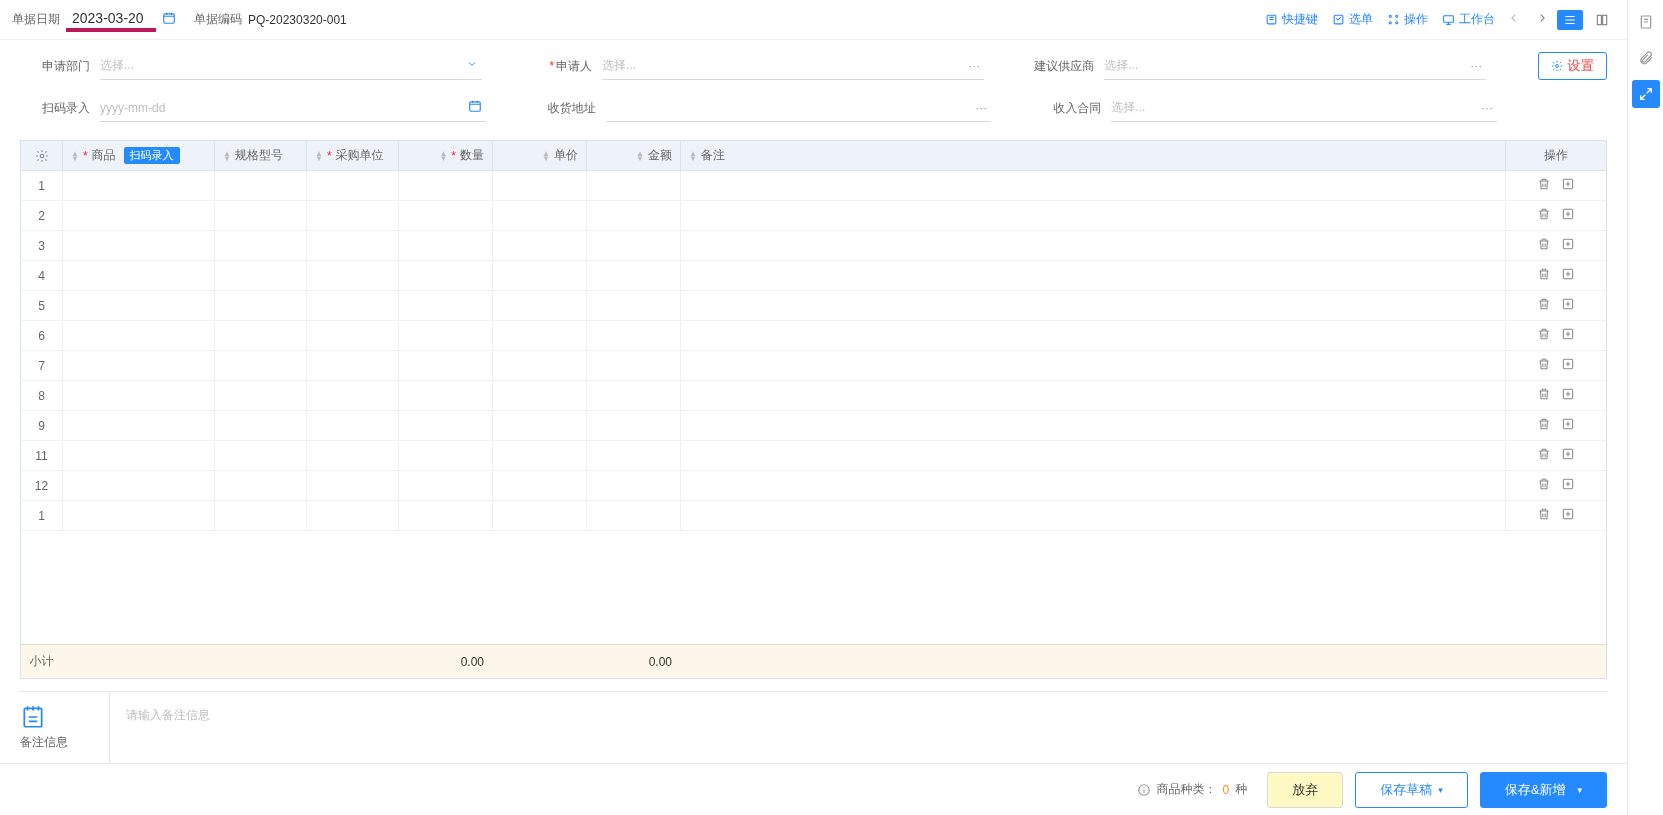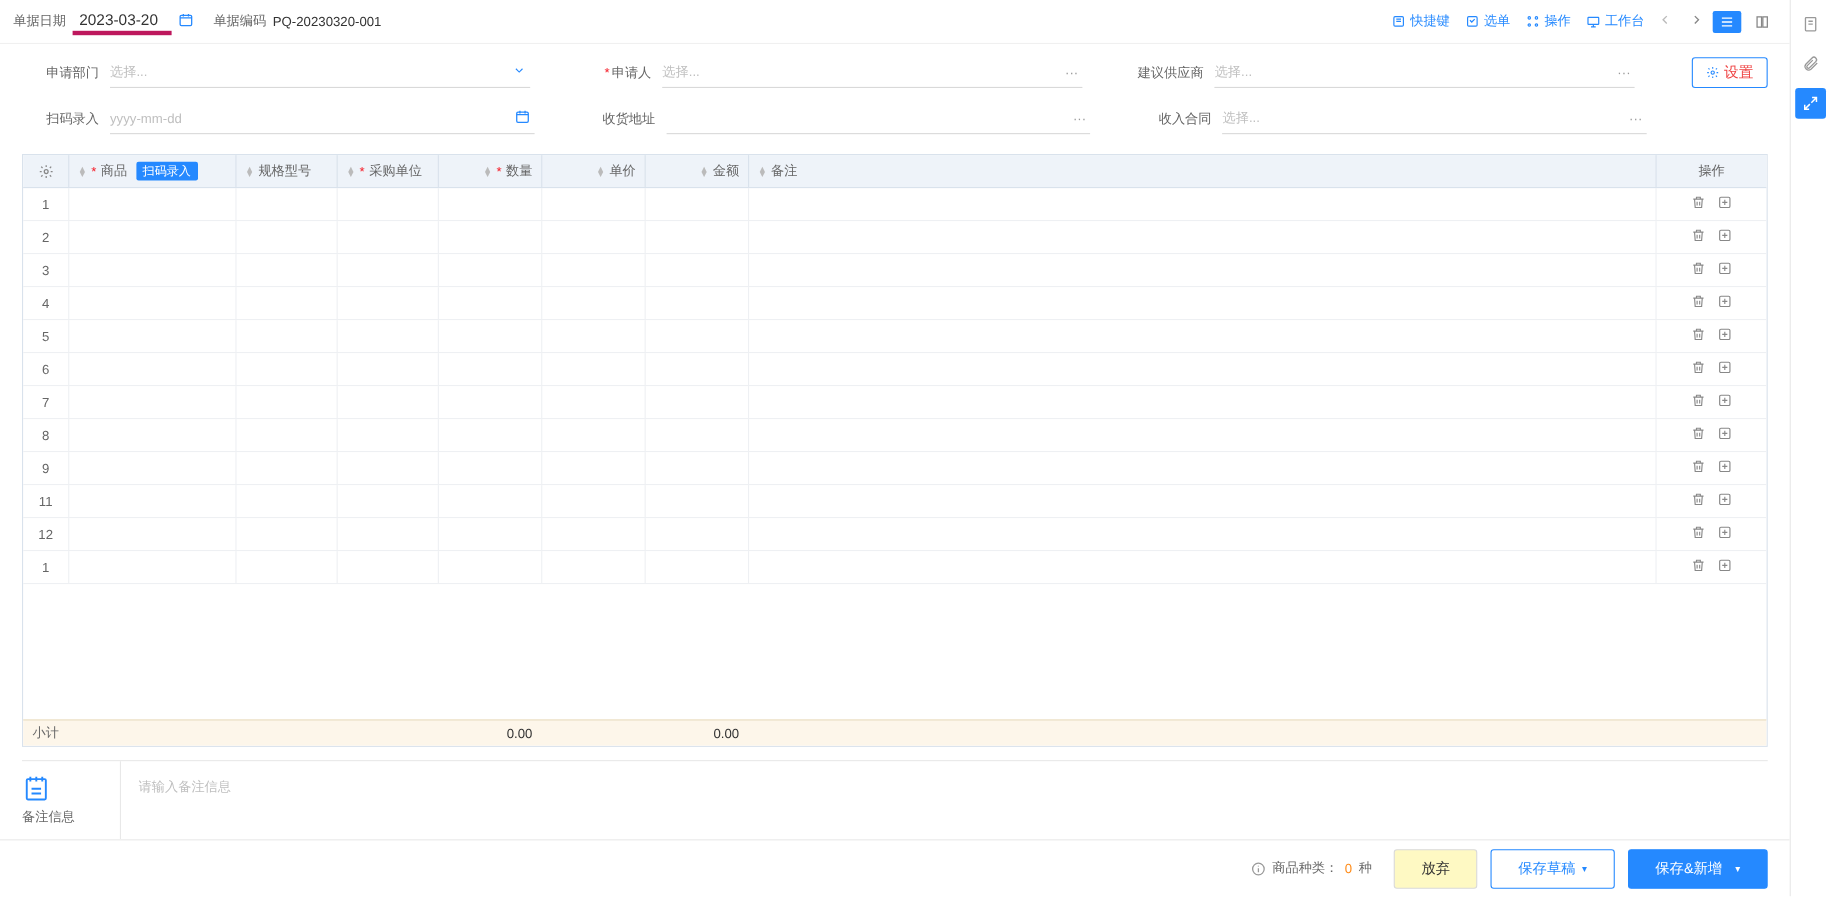--- a/index.html
+++ b/index.html
@@ -54,21 +54,21 @@
 
 .gbody { flex: 1; overflow-y: scroll; }
 .grow { display: flex; border-bottom: 1px solid #eef0f3; height: 30px; }
 .gc { border-right: 1px solid #eef0f3; padding: 4px 8px; display: flex; align-items: center; }
 .gc:last-child { border-right: none; }
 .gc.idx { justify-content: center; color: #666; }
 .gc.right { justify-content: flex-end; }
 .gc.ops { justify-content: center; gap: 10px; }
 .gc.ops svg { cursor: pointer; }
 
-.gfoot { display: flex; background: #fdf6ea; border-top: 1px solid #e8dcc0; height: 24px; margin-top: 40px; }
+.gfoot { display: flex; background: #fdf6ea; border-top: 1px solid #e8dcc0; height: 34px; margin-top: 40px; }
 .gf { border-right: 1px solid transparent; padding: 6px 8px; display: flex; align-items: center; }
 .gf.idx { justify-content: center; color: #666; }
 .gf.right { justify-content: flex-end; font-weight: 500; }
 
 
 .c-idx { width: 42px; flex-shrink: 0; }
 .c-prod { width: 152px; flex-shrink: 0; }
 .c-spec { width: 92px; flex-shrink: 0; }
 .c-unit { width: 92px; flex-shrink: 0; }
 .c-qty { width: 94px; flex-shrink: 0; }

